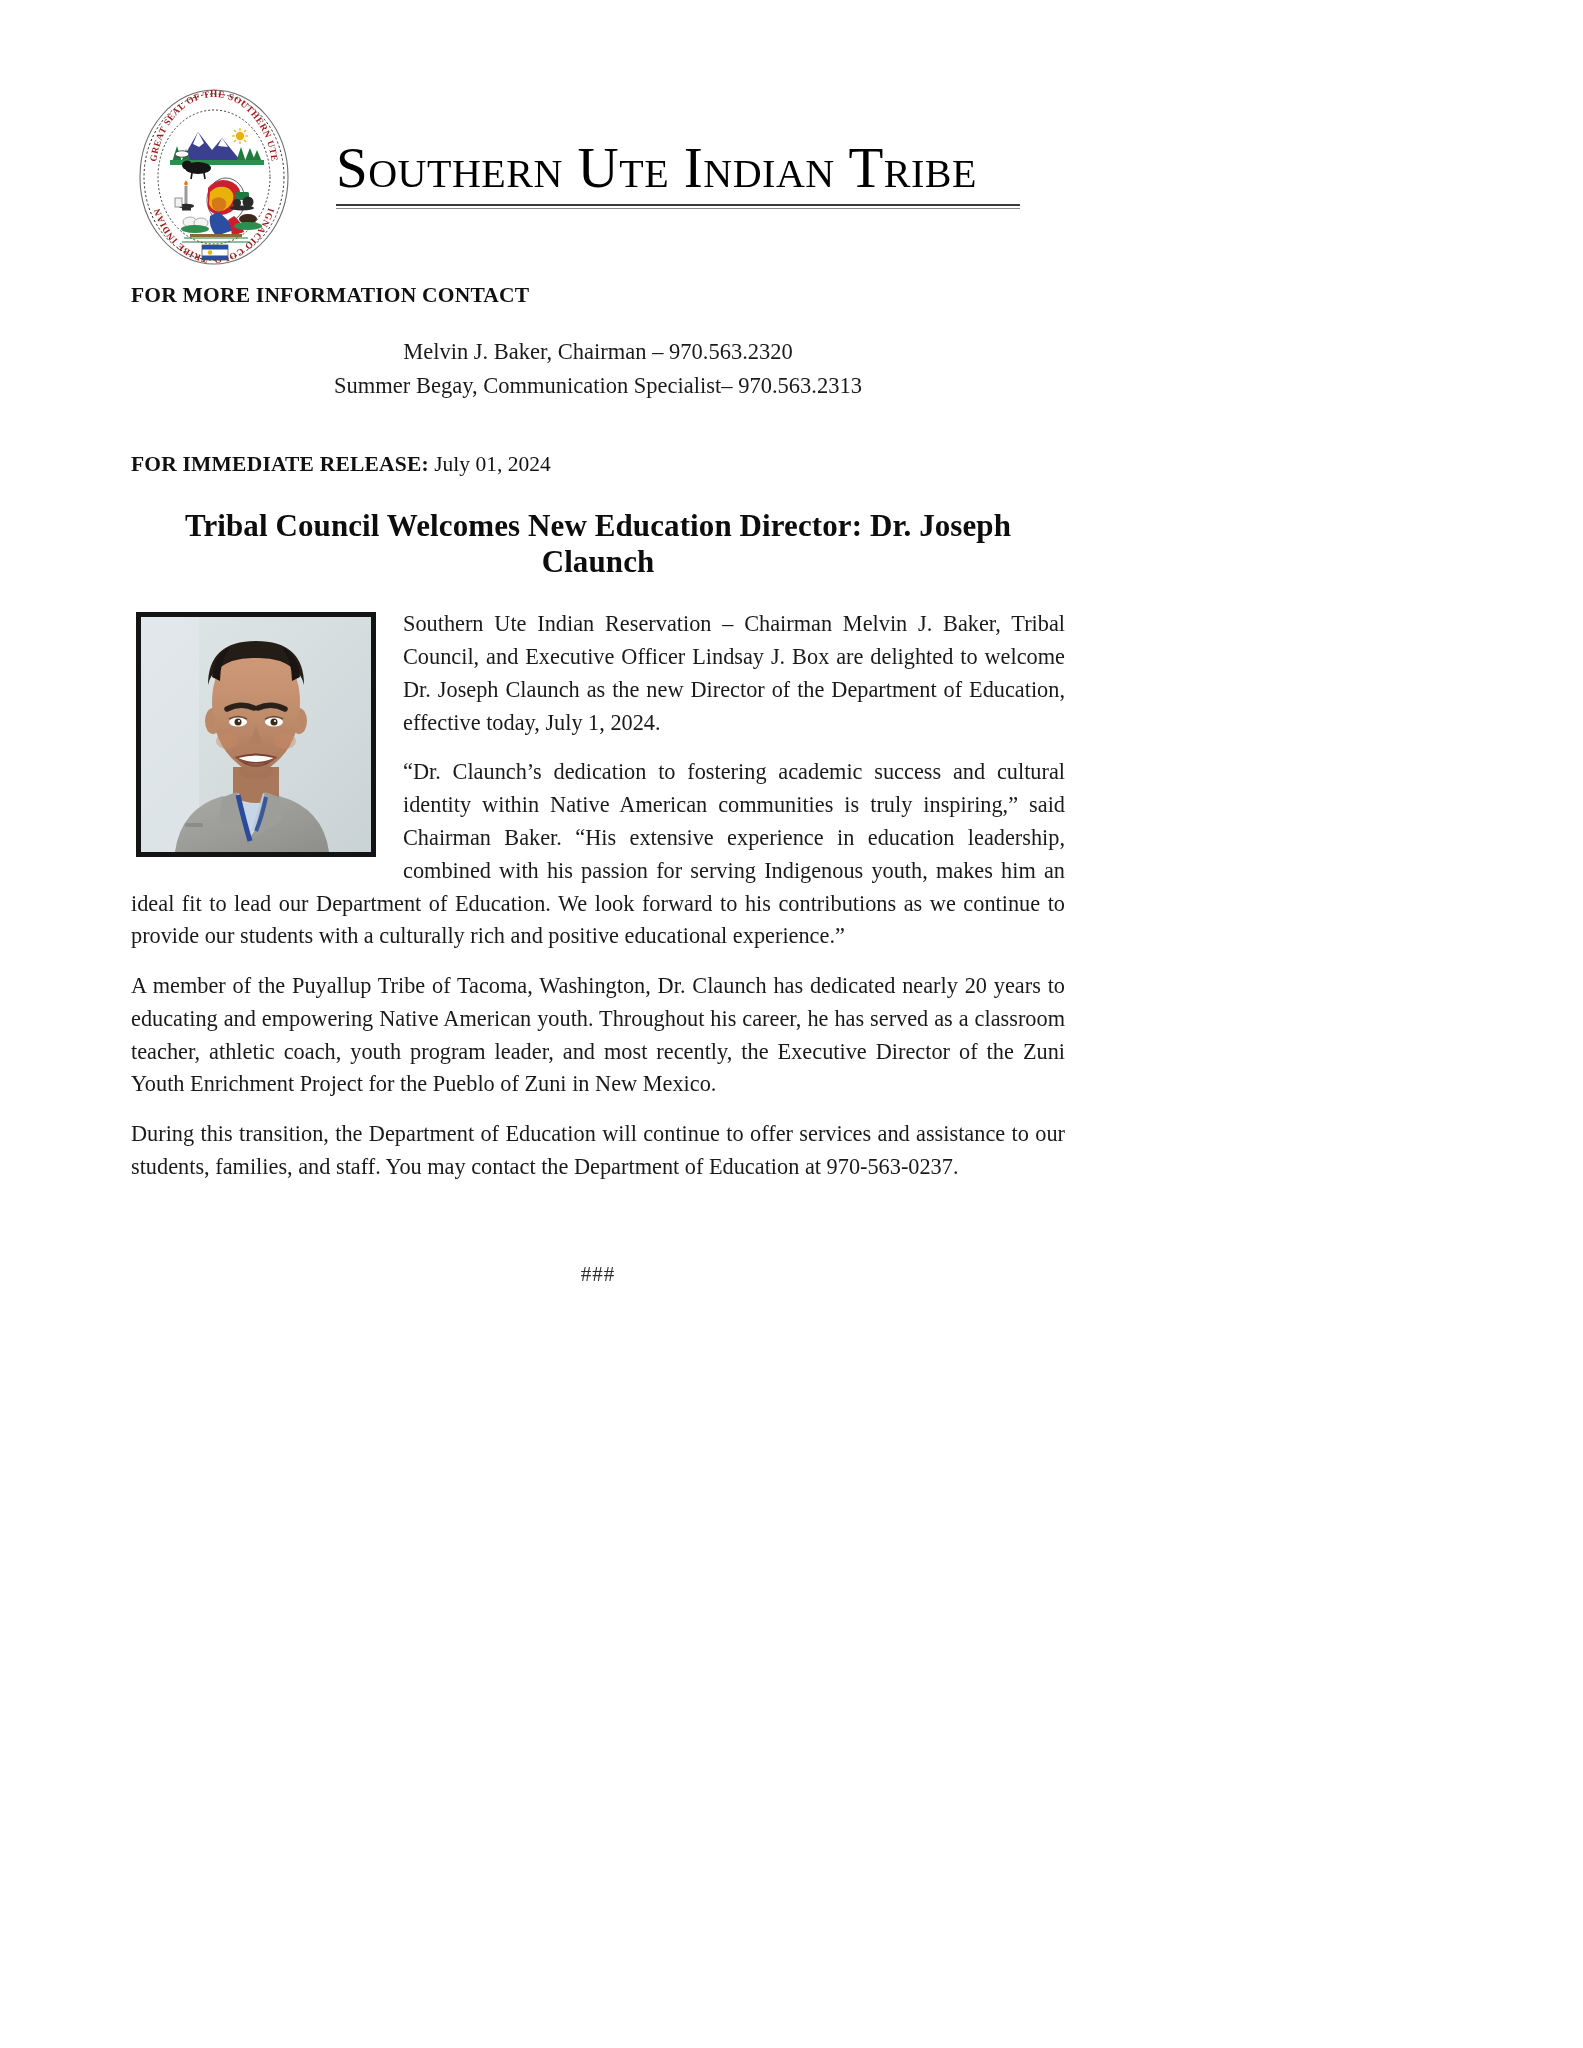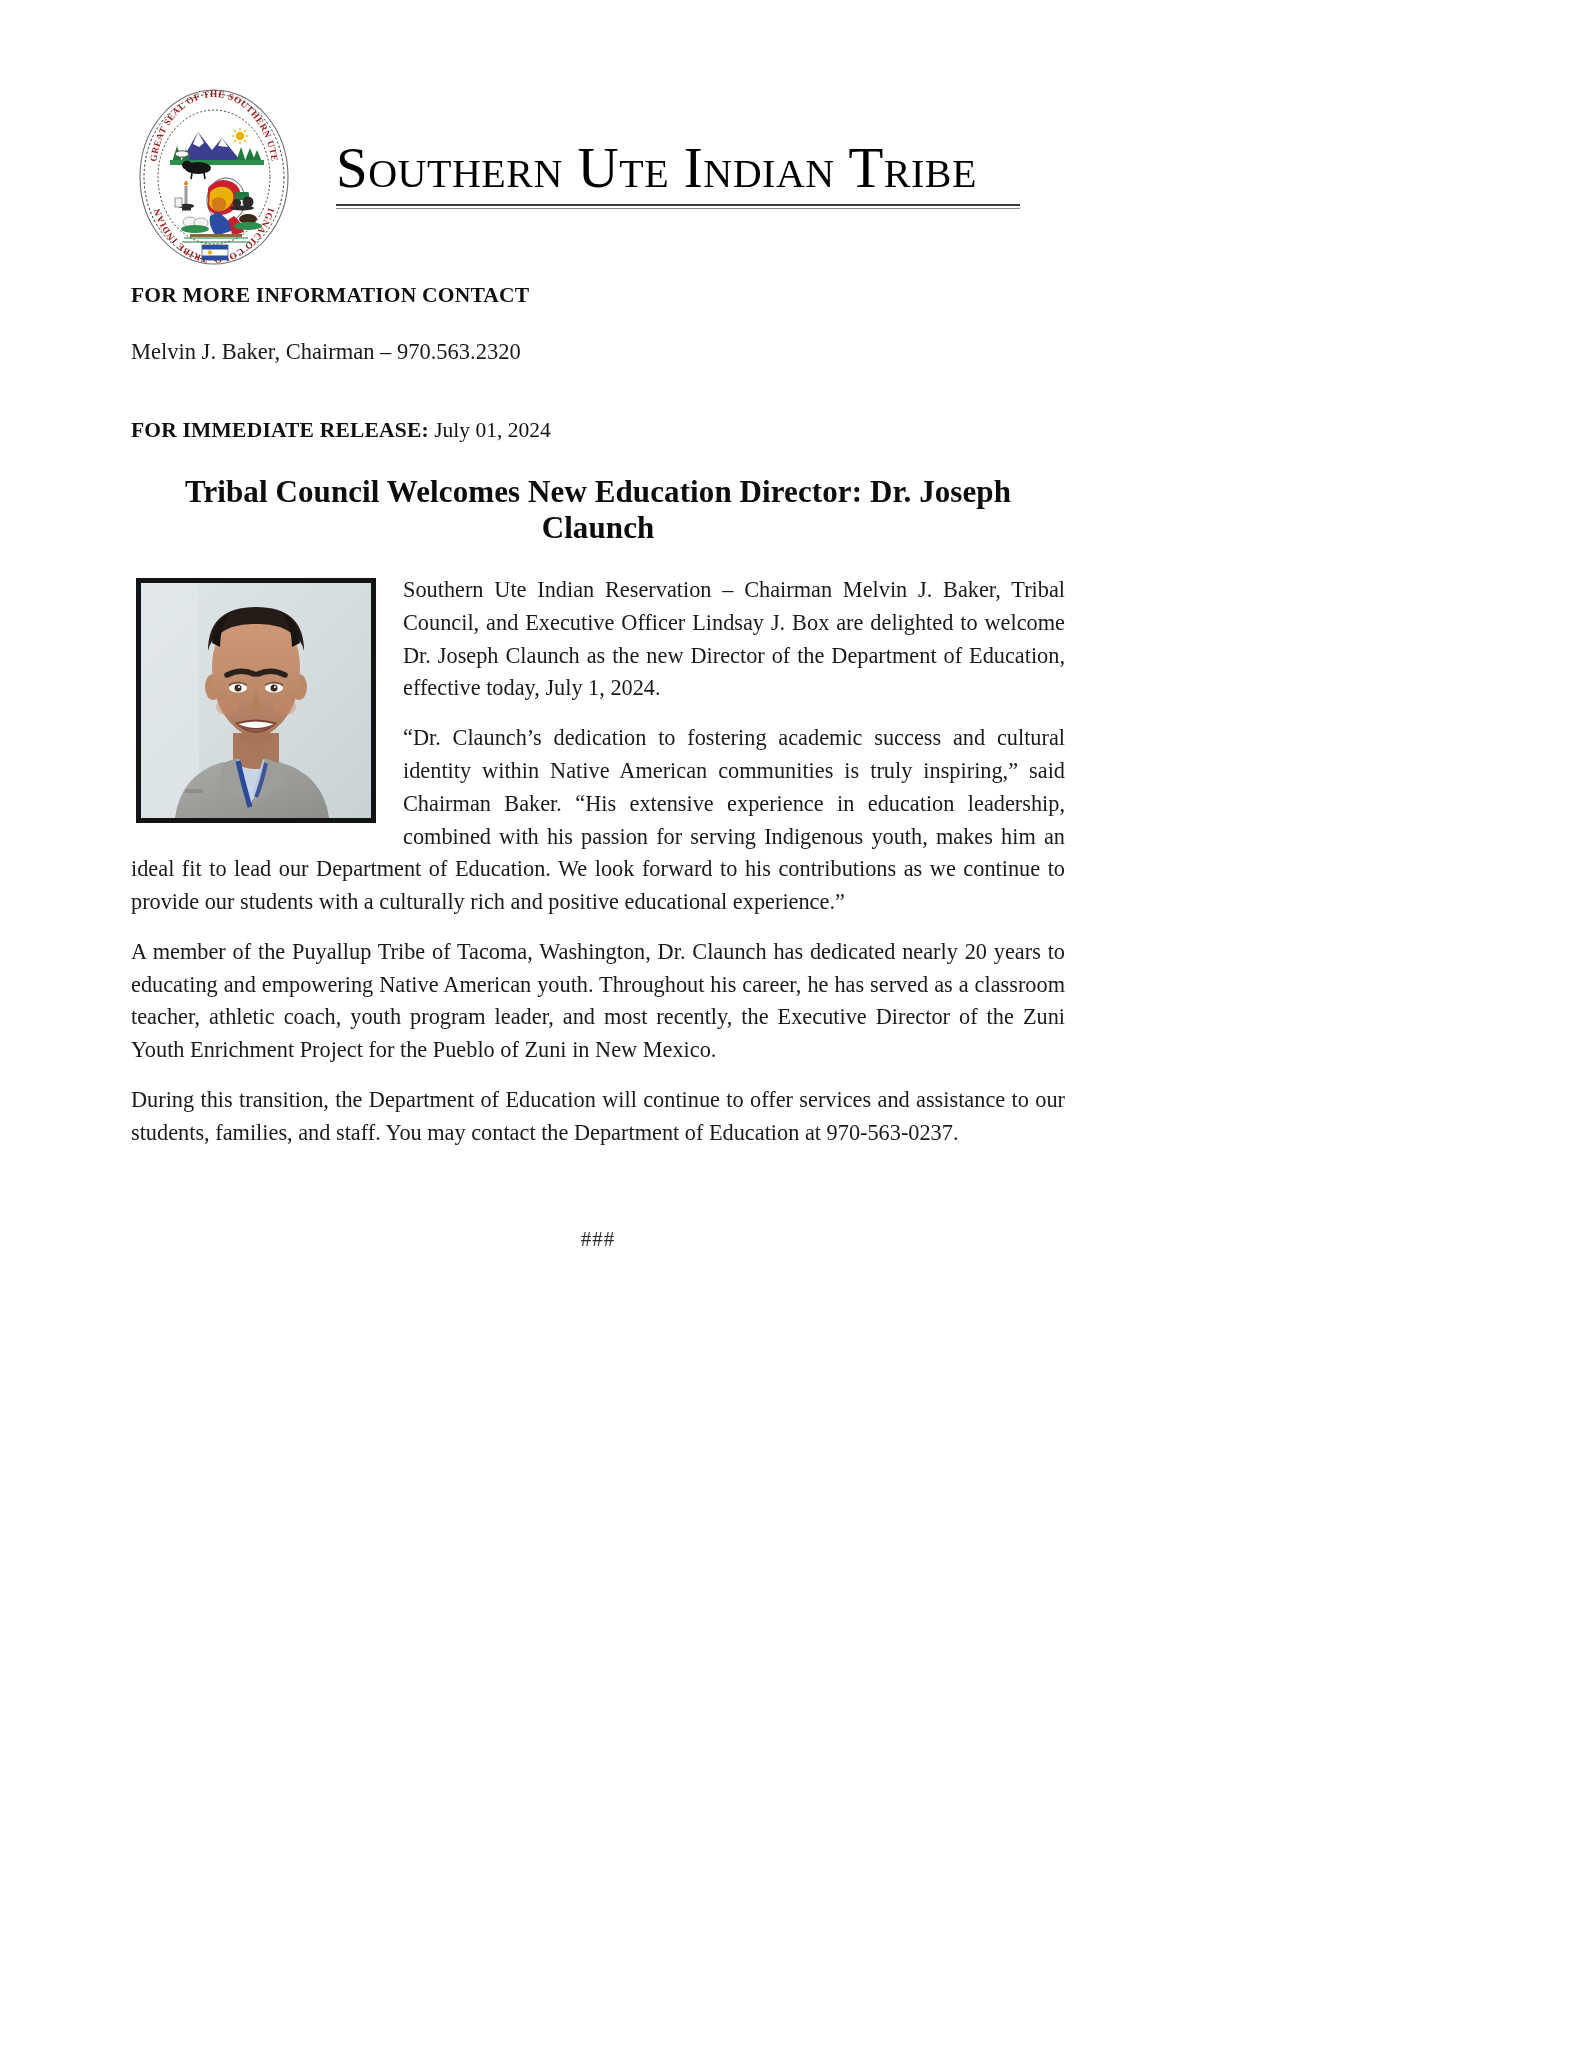--- a/index.html
+++ b/index.html
@@ -71,20 +71,21 @@
     font-weight: bold;
     letter-spacing: 0.2px;
     margin: 0 0 27px 0;
     color: #111111;
   }
   .contact-line {
     font-size: 22.5px;
     line-height: 1.52;
     margin: 0;
     color: #1a1a1a;
+    text-align: center;
   }
   .release-line {
     font-size: 21.5px;
     margin: 49px 0 0 0;
     color: #111111;
   }
   .release-line .rl-label { font-weight: bold; letter-spacing: 0.2px; }
   .release-line .rl-date { font-weight: normal; }
 
   .headline {
@@ -250,20 +251,21 @@
       <div class="org-title">Southern Ute Indian Tribe</div>
       <div class="org-rule"></div>
     </div>
   </div>
 
   <div class="content">
 
     <div class="contact-heading">FOR MORE INFORMATION CONTACT</div>
 
     <div class="contact-line">Melvin J. Baker, Chairman – 970.563.2320</div>
+    <div class="contact-line">Summer Begay, Communication Specialist– 970.563.2313</div>
 
     <div class="release-line">
       <span class="rl-label">FOR IMMEDIATE RELEASE:</span>
       <span class="rl-date">July 01, 2024</span>
     </div>
 
     <h1 class="headline">Tribal Council Welcomes New Education Director: Dr. Joseph Claunch</h1>
 
     <div class="article clearfix">
 

